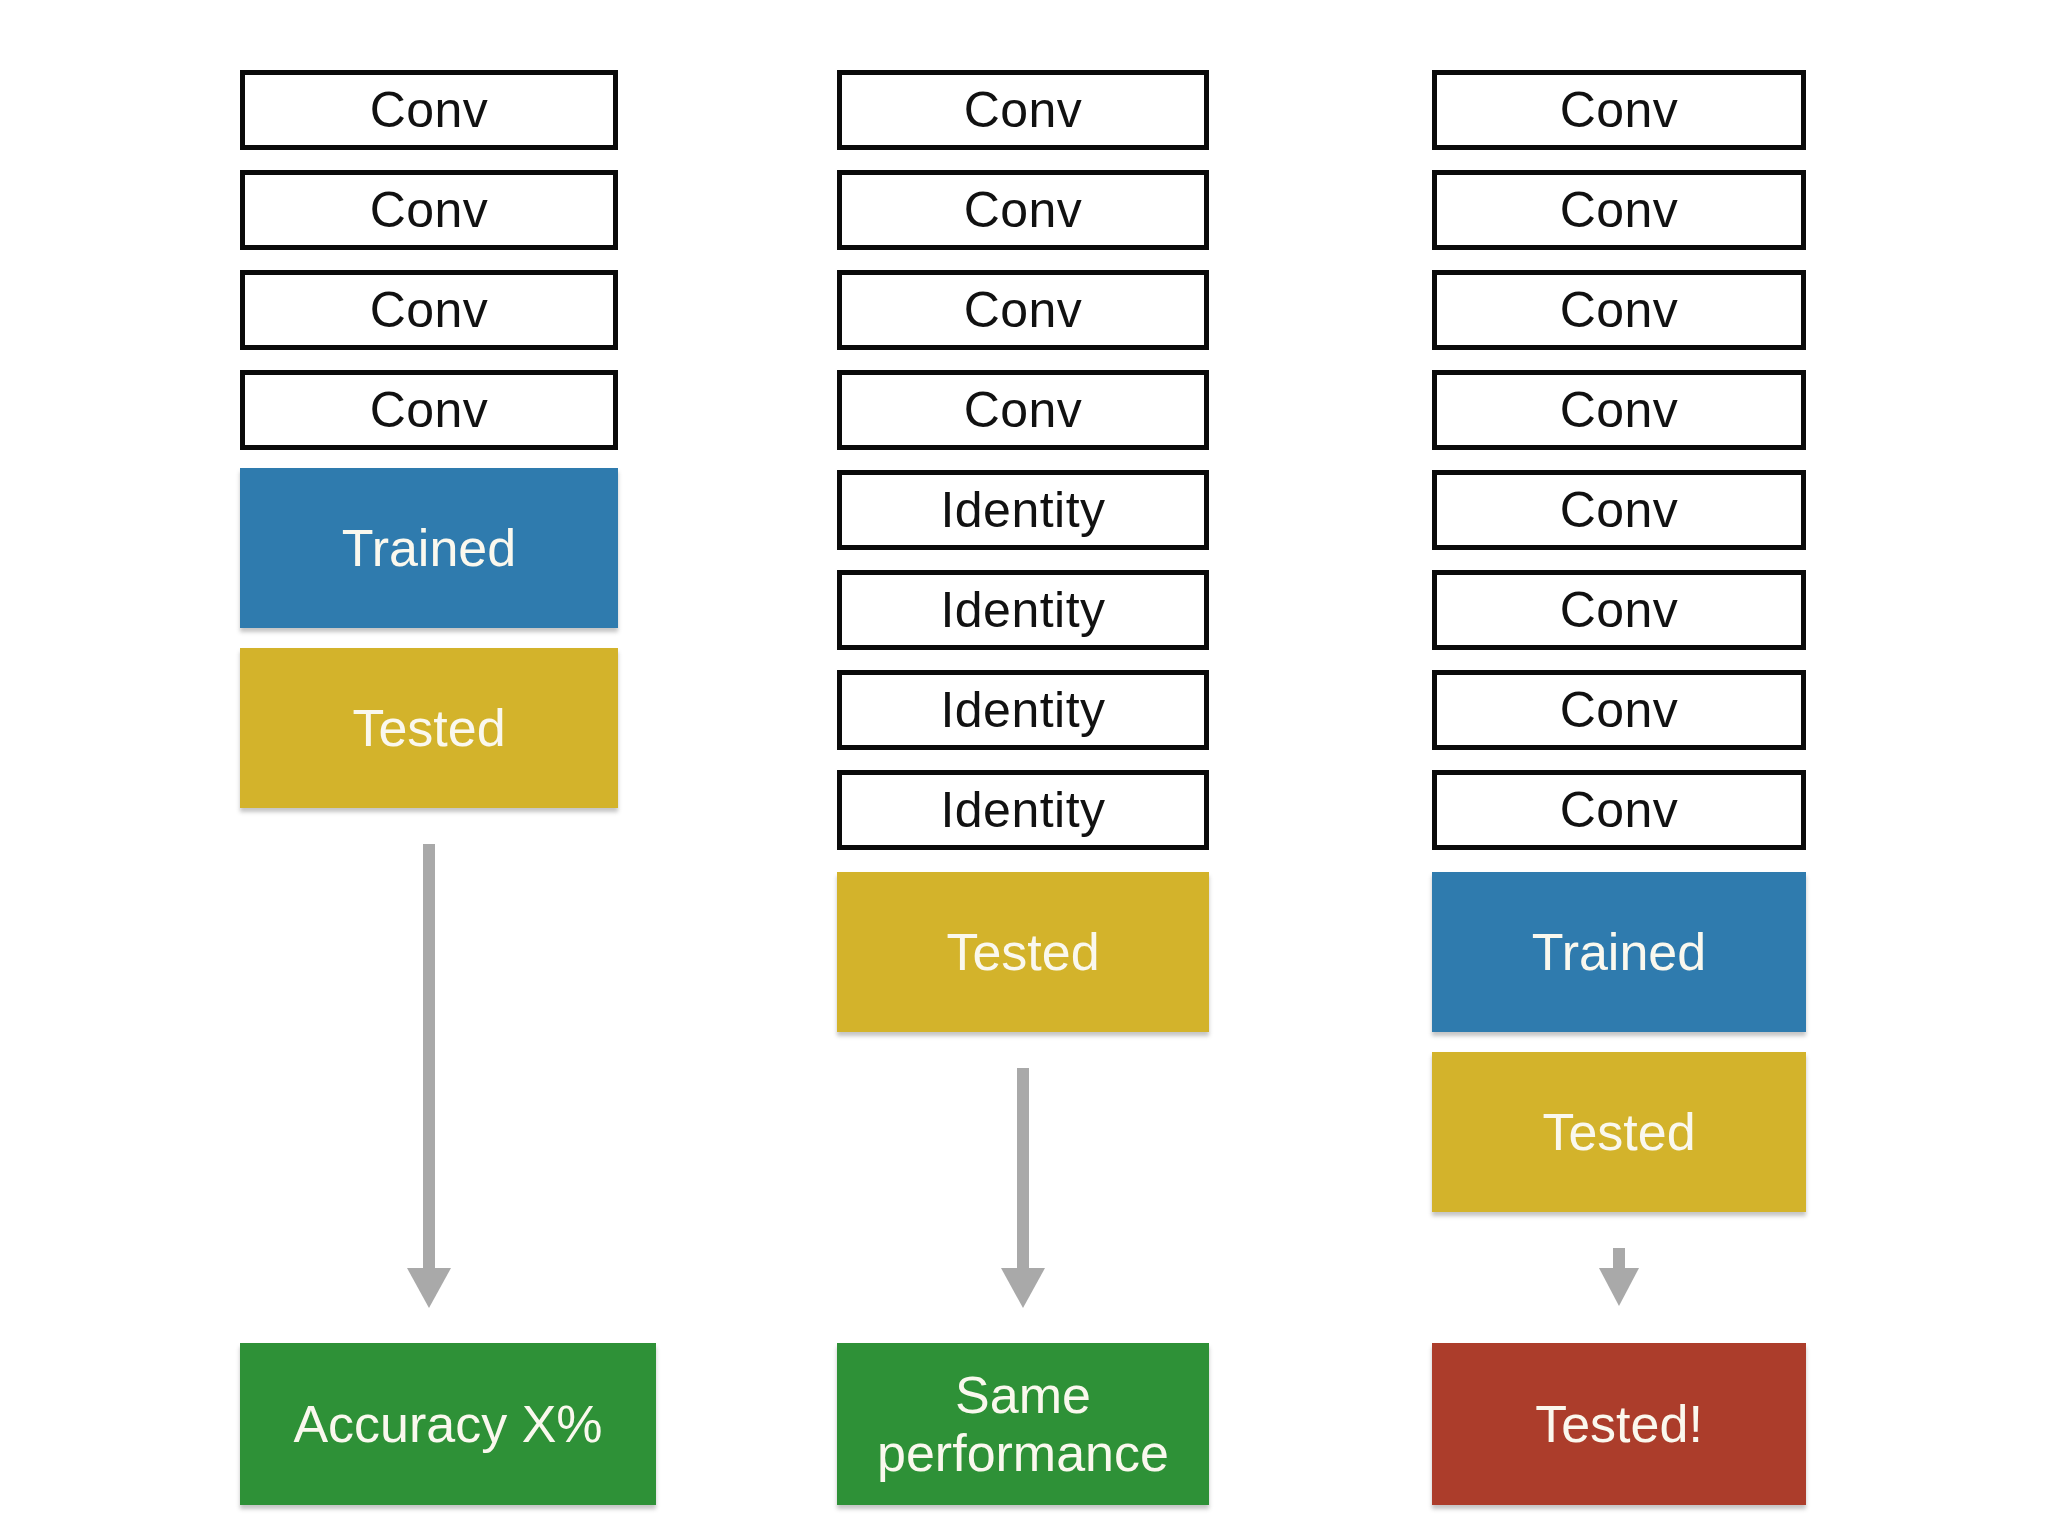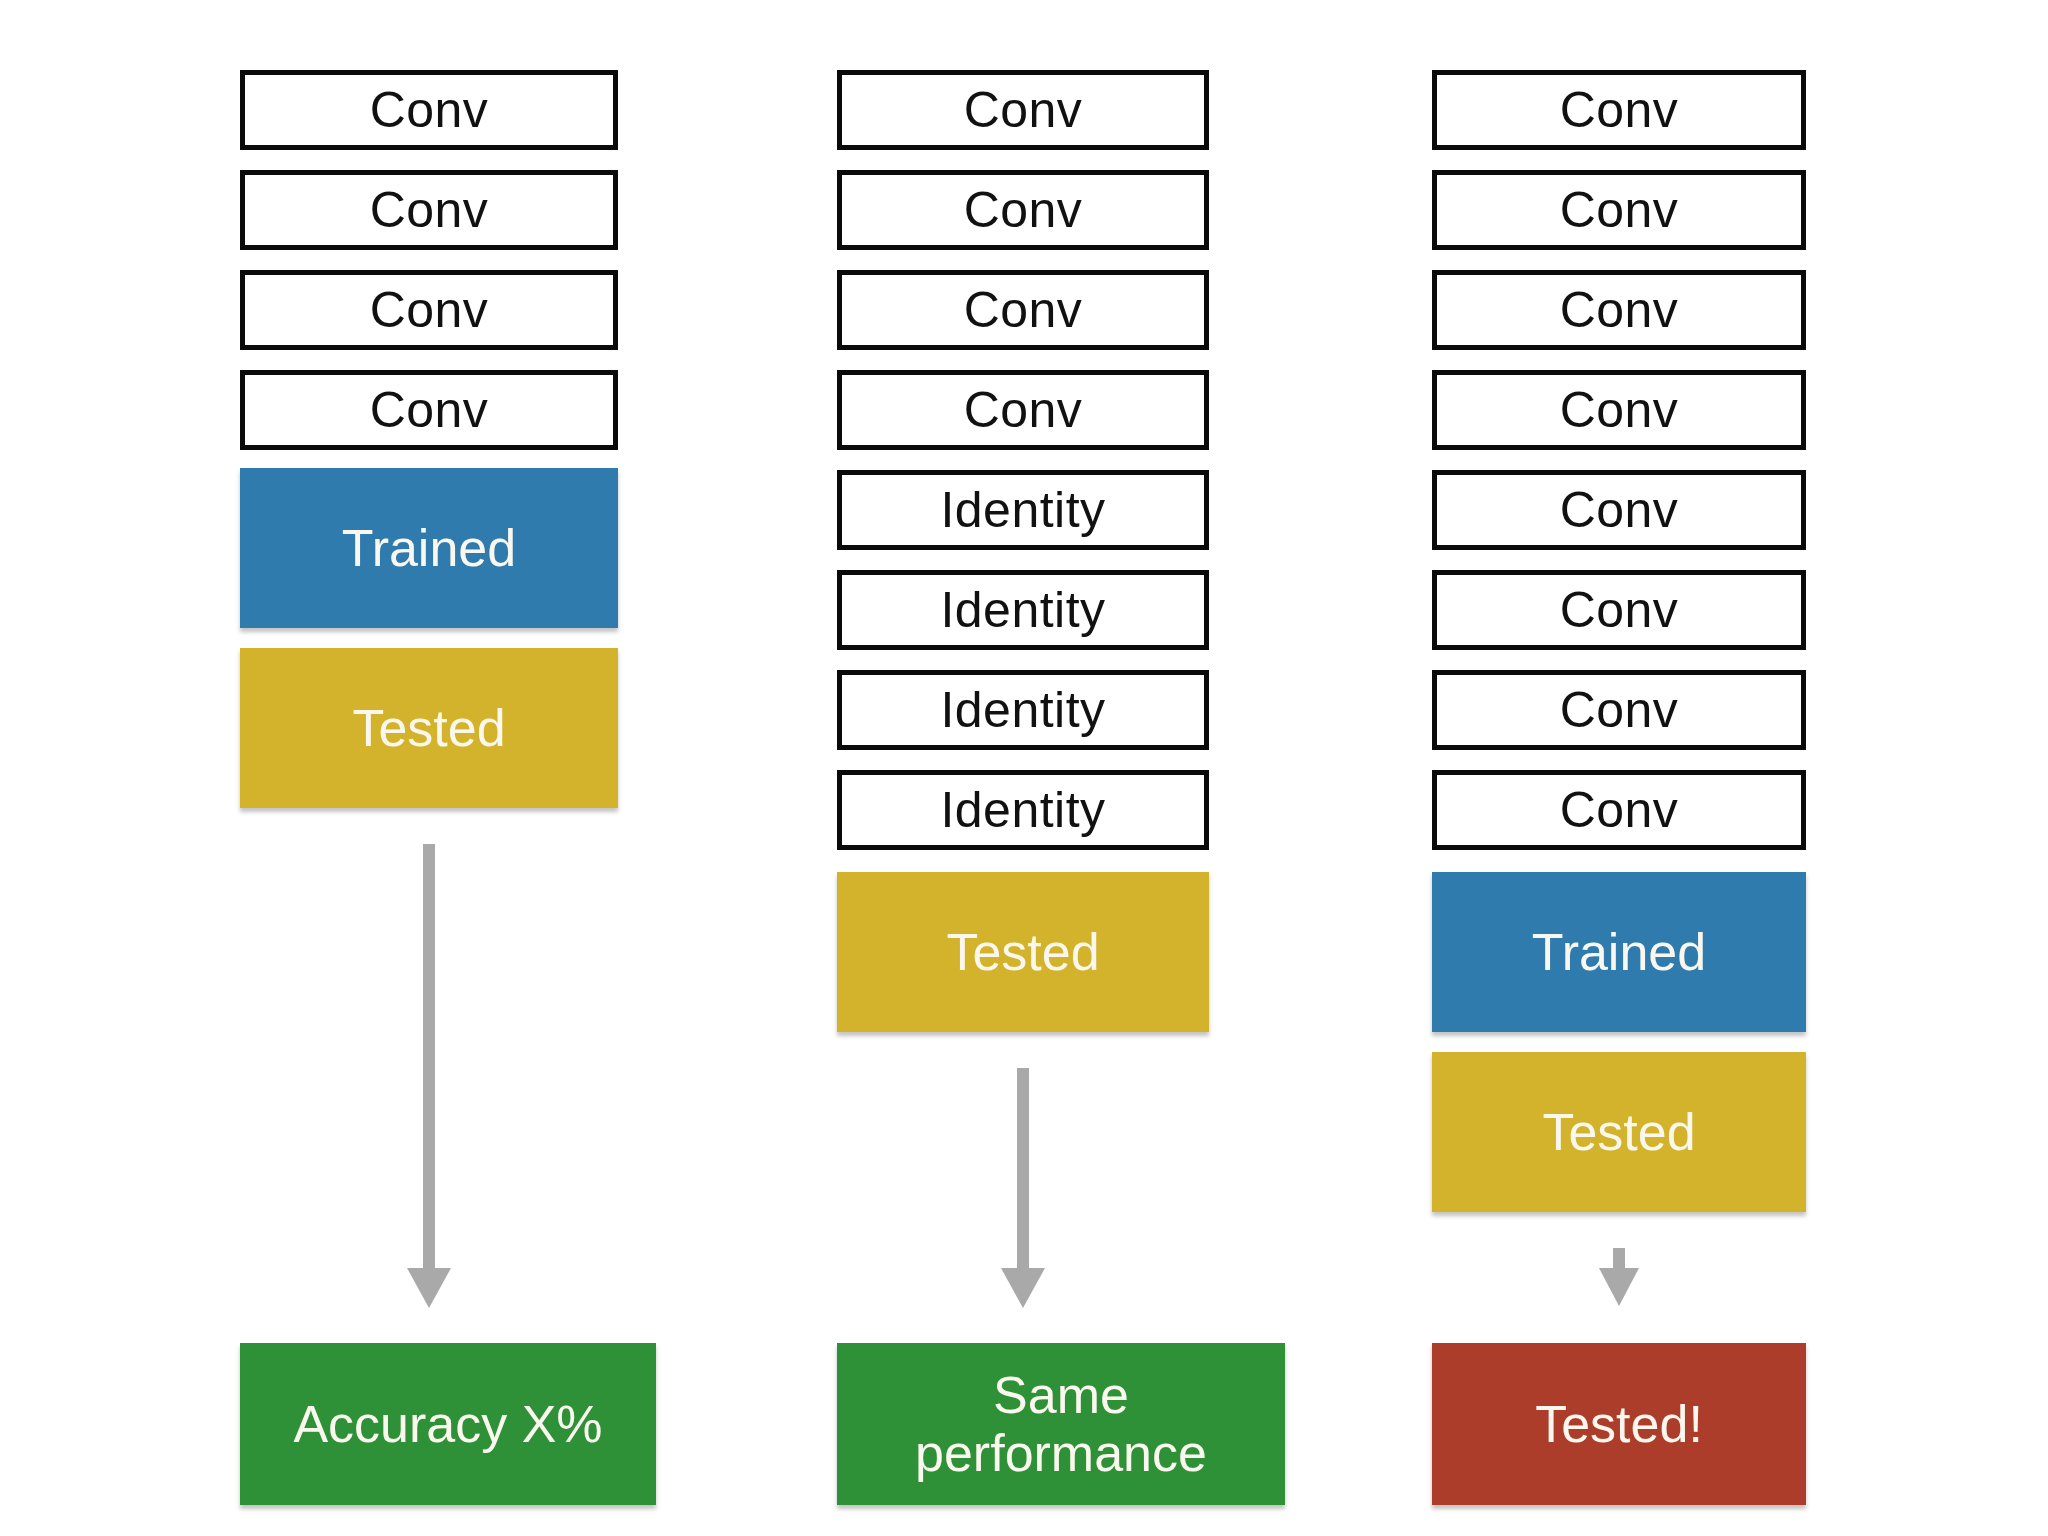--- a/index.html
+++ b/index.html
@@ -94,21 +94,21 @@
   <div class="box wbox" style="left:837px;top:570px;width:372px">Identity</div>
   <div class="box wbox" style="left:837px;top:670px;width:372px">Identity</div>
   <div class="box wbox" style="left:837px;top:770px;width:372px">Identity</div>
   <div class="box cbox bg-yellow" style="left:837px;top:872px;width:372px">Tested</div>
 
   <div class="arrow">
     <div class="shaft" style="left:1017px;top:1068px;height:200px"></div>
     <div class="head" style="left:1001px;top:1268px"></div>
   </div>
 
-  <div class="box cbox rbox bg-green" style="left:837px;top:1343px;width:448px;padding:0 40px">Same performance</div>
+  <div class="box cbox rbox bg-green" style="left:837px;top:1343px;width:372px;padding:0 40px">Same performance</div>
 
   <div class="box wbox" style="left:1432px;top:70px;width:374px">Conv</div>
   <div class="box wbox" style="left:1432px;top:170px;width:374px">Conv</div>
   <div class="box wbox" style="left:1432px;top:270px;width:374px">Conv</div>
   <div class="box wbox" style="left:1432px;top:370px;width:374px">Conv</div>
   <div class="box wbox" style="left:1432px;top:470px;width:374px">Conv</div>
   <div class="box wbox" style="left:1432px;top:570px;width:374px">Conv</div>
   <div class="box wbox" style="left:1432px;top:670px;width:374px">Conv</div>
   <div class="box wbox" style="left:1432px;top:770px;width:374px">Conv</div>
   <div class="box cbox bg-blue" style="left:1432px;top:872px;width:374px">Trained</div>

